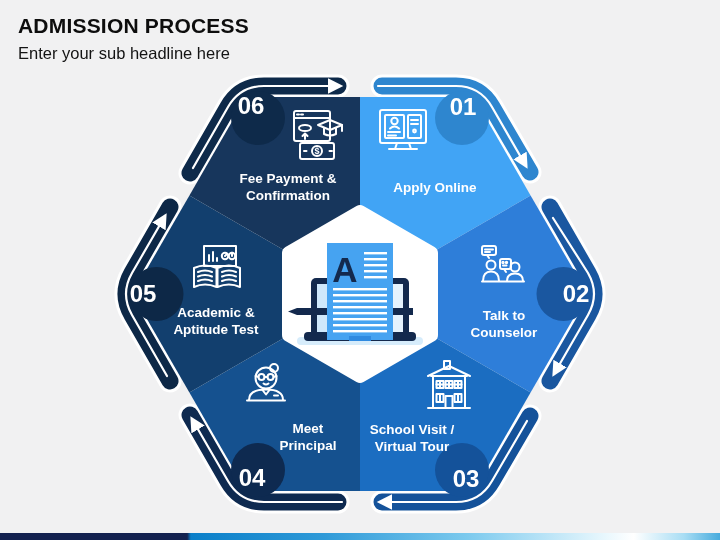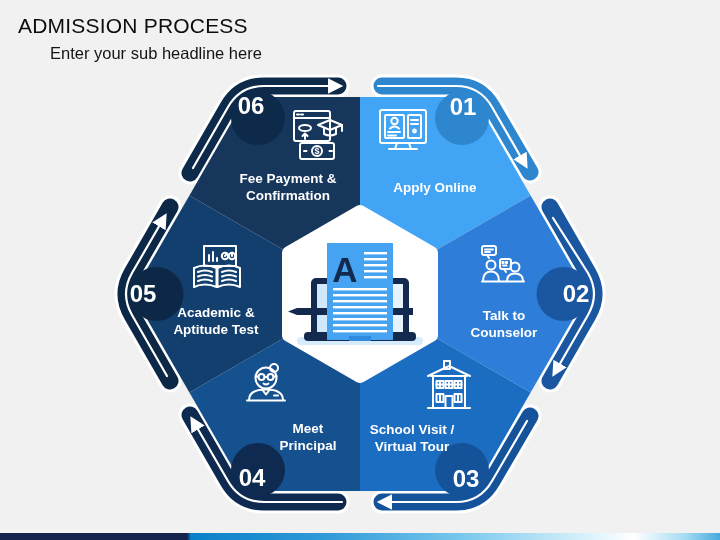--- a/index.html
+++ b/index.html
@@ -1,19 +1,19 @@
 <!DOCTYPE html>
 <html><head>
 <meta charset="utf-8">
 <style>
   html,body{margin:0;padding:0;}
   body{width:720px;height:540px;overflow:hidden;background:#ececec;}
   .slide{position:relative;width:720px;height:540px;background:#f1f1f2;font-family:"Liberation Sans",sans-serif;}
-  .title{position:absolute;left:18px;top:14px;font-size:21px;font-weight:normal;color:#0d0d0d;letter-spacing:.2px;}
-  .subtitle{position:absolute;left:18px;top:44px;font-size:16.5px;color:#141414;margin-left:32px;}
+  .title{position:absolute;left:18px;top:14px;font-size:21px;font-weight:bold;color:#0d0d0d;letter-spacing:.2px;}
+  .subtitle{position:absolute;left:18px;top:44px;font-size:16.5px;color:#141414;}
   .diagram{position:absolute;left:0;top:0;width:720px;height:540px;}
   .footer-bar{position:absolute;left:0;bottom:0;width:720px;height:7px;
     background:linear-gradient(to right,#13214f 0%,#13214f 26%,#0a7fc9 26.5%,#2f9ad8 45%,#7ccaee 65%,#e8f7fd 84%,#ffffff 88%,#a8ddf4 95%,#47abdd 100%);}
   svg text{font-family:"Liberation Sans",sans-serif;}
   .num{font-size:24px;font-weight:bold;fill:#ffffff;text-anchor:middle;}
   .lbl{font-size:13.5px;font-weight:bold;fill:#ffffff;text-anchor:middle;}
   .track-under{fill:none;stroke:#ffffff;stroke-width:23;stroke-linecap:round;stroke-linejoin:round;}
   .track{fill:none;stroke-width:17;stroke-linecap:round;stroke-linejoin:round;}
   .flow{fill:none;stroke:#ffffff;stroke-width:2.2;stroke-linecap:round;stroke-linejoin:round;}
   .icon{fill:none;stroke:#ffffff;stroke-width:2;stroke-linecap:round;stroke-linejoin:round;}

